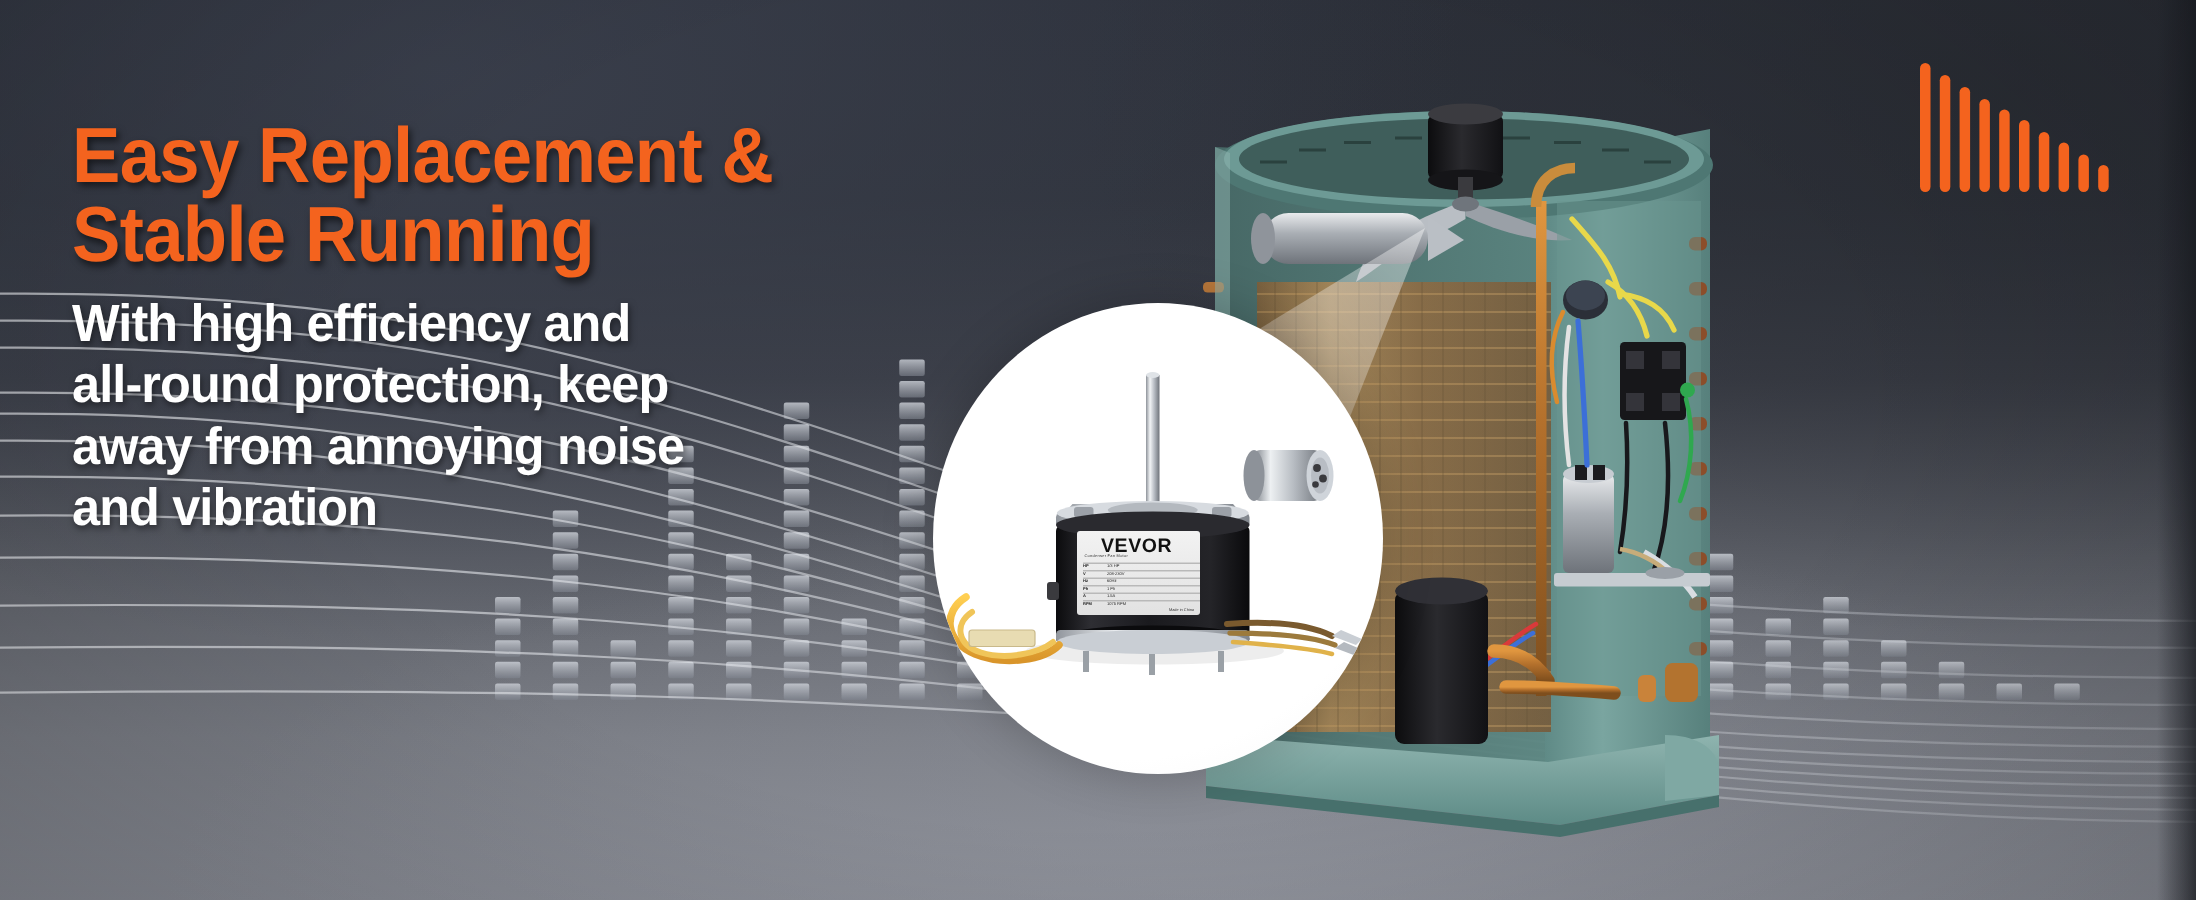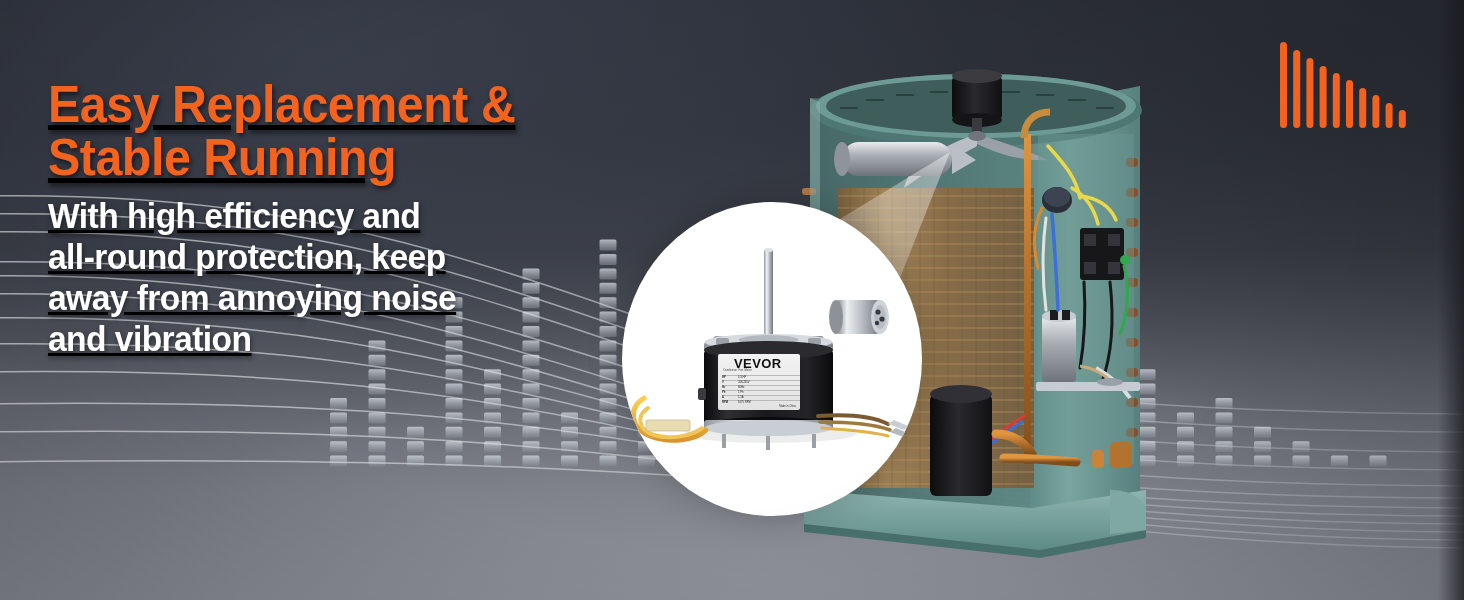--- a/index.html
+++ b/index.html
@@ -58,21 +58,20 @@
     height: 600px;
   }
 
   
   .text-block {
     position: absolute;
     left: 48px;
     top: 78px;
     width: 560px;
     z-index: 40;
-    text-decoration: underline;
   }
   .headline {
     color: #F4631E;
     font-family: "Liberation Sans Narrow", "Liberation Sans", sans-serif;
     font-size: 52px;
     font-weight: bold;
     line-height: 1.02;
     letter-spacing: -0.5px;
     transform: scaleX(0.93);
     transform-origin: left center;

